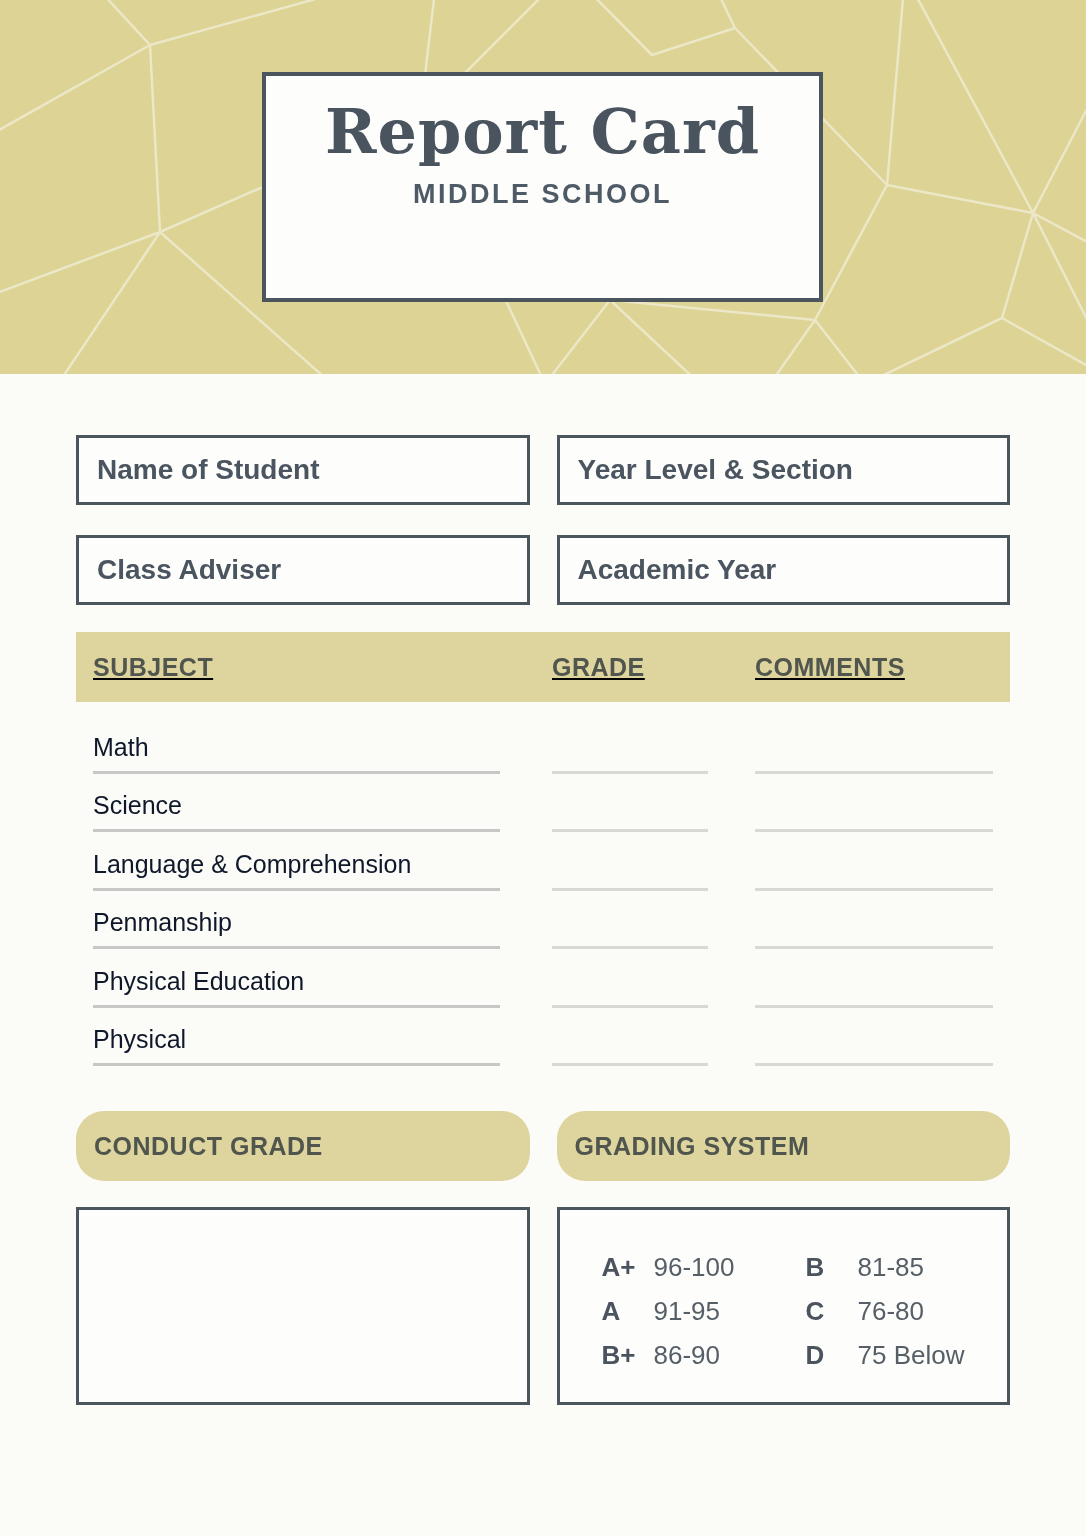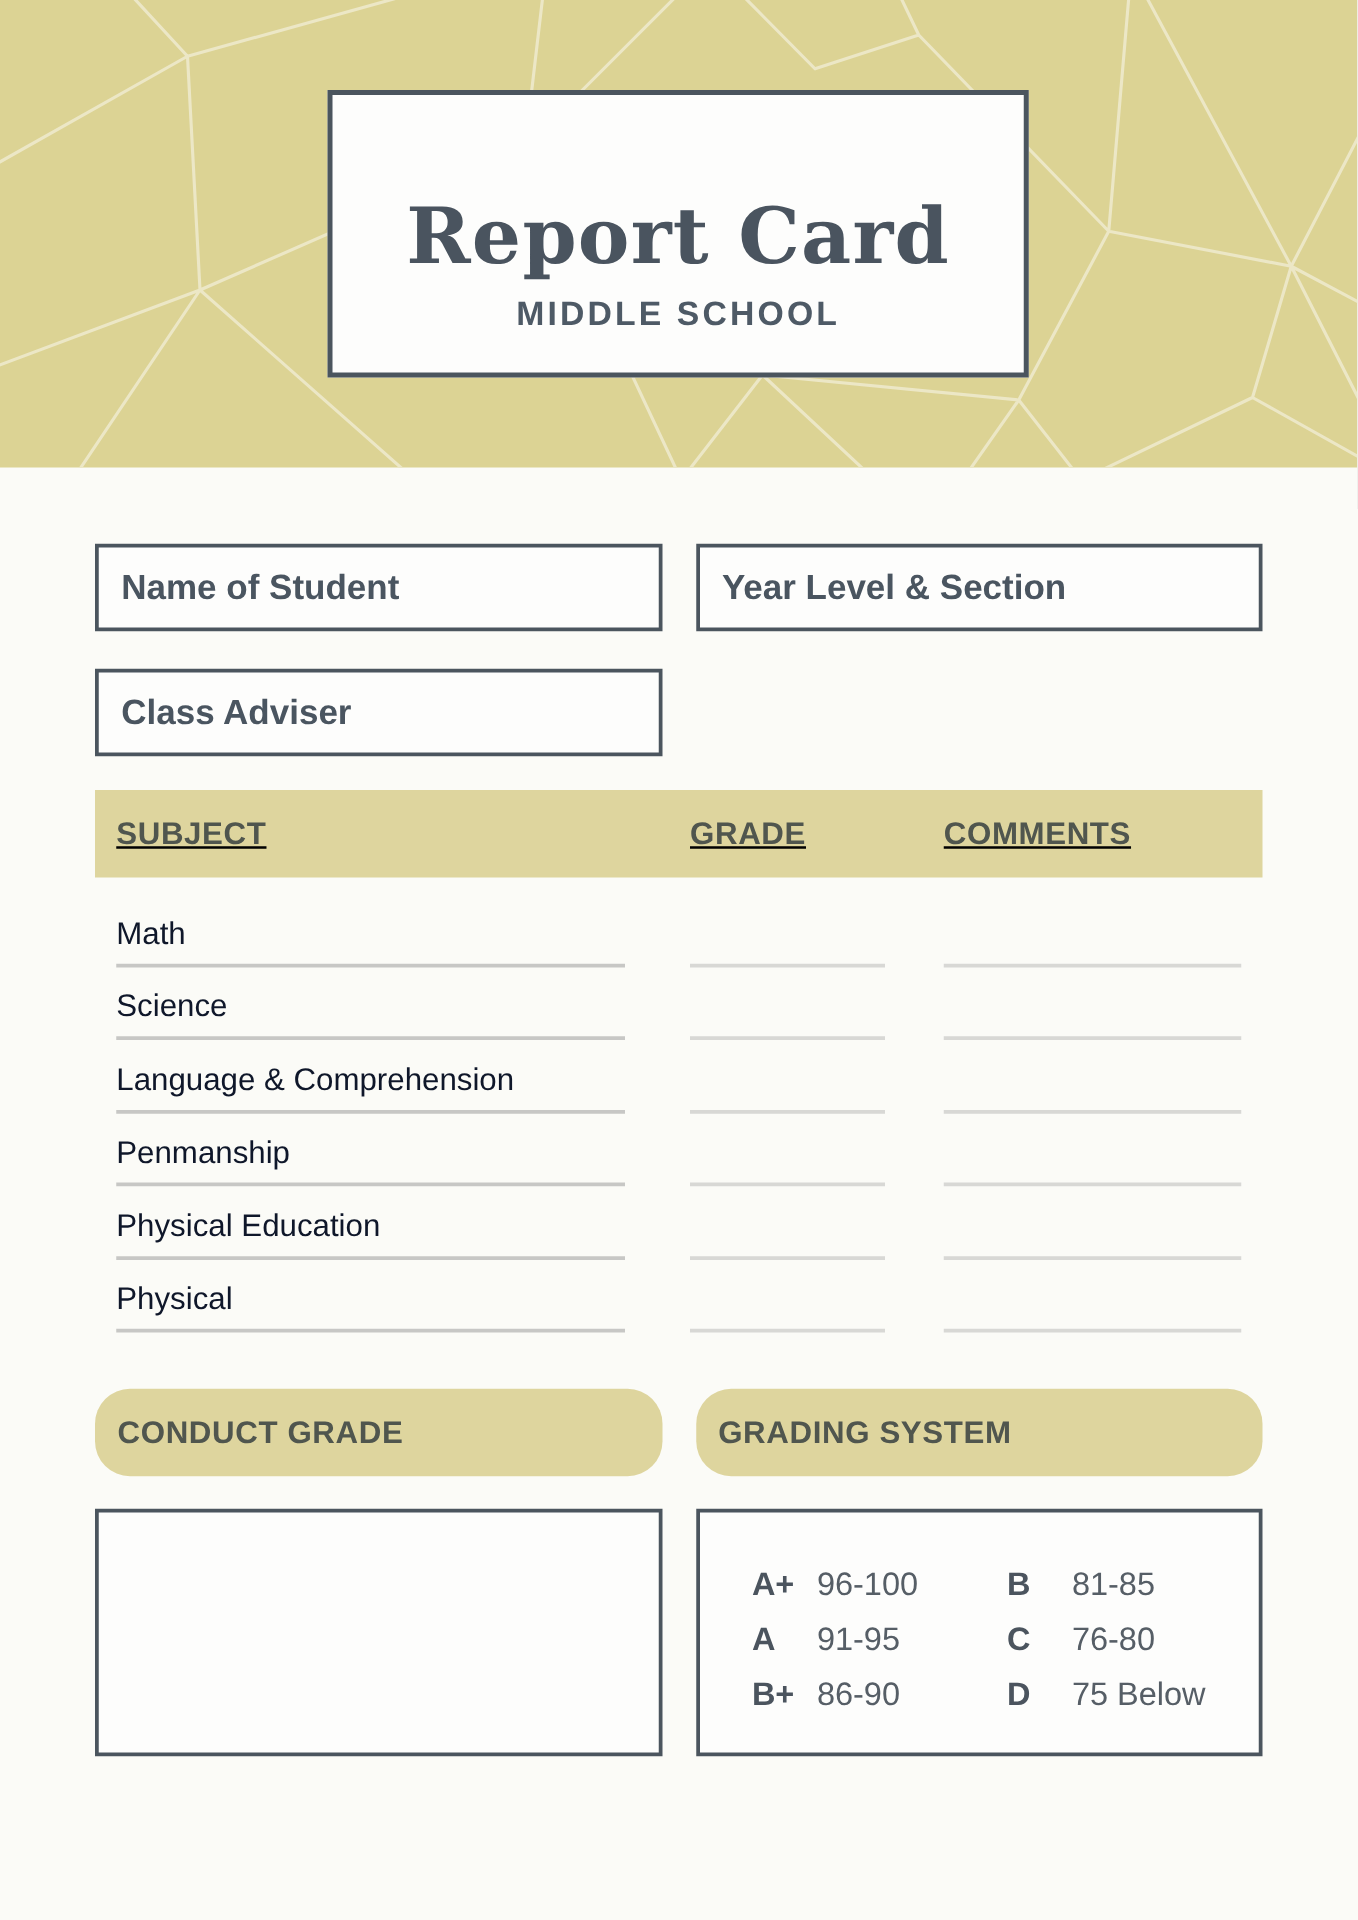--- a/index.html
+++ b/index.html
@@ -9,21 +9,21 @@
     position:relative; width:1086px; height:1536px; margin:0 auto;
     background:#fbfbf7; overflow:hidden;
   }
 
   
   .banner { position:relative; width:1086px; height:374px; background:#dcd394; }
   .banner svg { position:absolute; inset:0; }
   .title-box {
     position:absolute; left:262px; top:72px; width:561px; height:230px;
     background:#fdfdfc; border:4px solid #4b555e; z-index:2;
-    display:flex; flex-direction:column; align-items:center; padding-top:80px;
+    display:flex; flex-direction:column; align-items:center; padding-top:23px;
   }
   .title {
     font-family:"DejaVu Serif", serif; font-weight:600; font-size:62px;
     line-height:1.05; color:#4a545f; letter-spacing:1px;
   }
   .subtitle {
     margin-top:15px; font-size:27px; font-weight:bold; letter-spacing:2.5px;
     color:#4e5a66;
   }
 
@@ -98,20 +98,23 @@
     <div class="fields">
       <div class="field-box">
         <span class="field-label">Name of Student</span>
       </div>
       <div class="field-box">
         <span class="field-label">Year Level &amp; Section</span>
       </div>
       <div class="field-box">
         <span class="field-label">Class Adviser</span>
       </div>
+      <div class="field-box">
+        <span class="field-label">Academic Year</span>
+      </div>
     </div>
 
     <div class="grade-table">
       <div class="tgrid thead">
         <span class="th">SUBJECT</span>
         <span></span>
         <span class="th">GRADE</span>
         <span></span>
         <span class="th">COMMENTS</span>
       </div>

